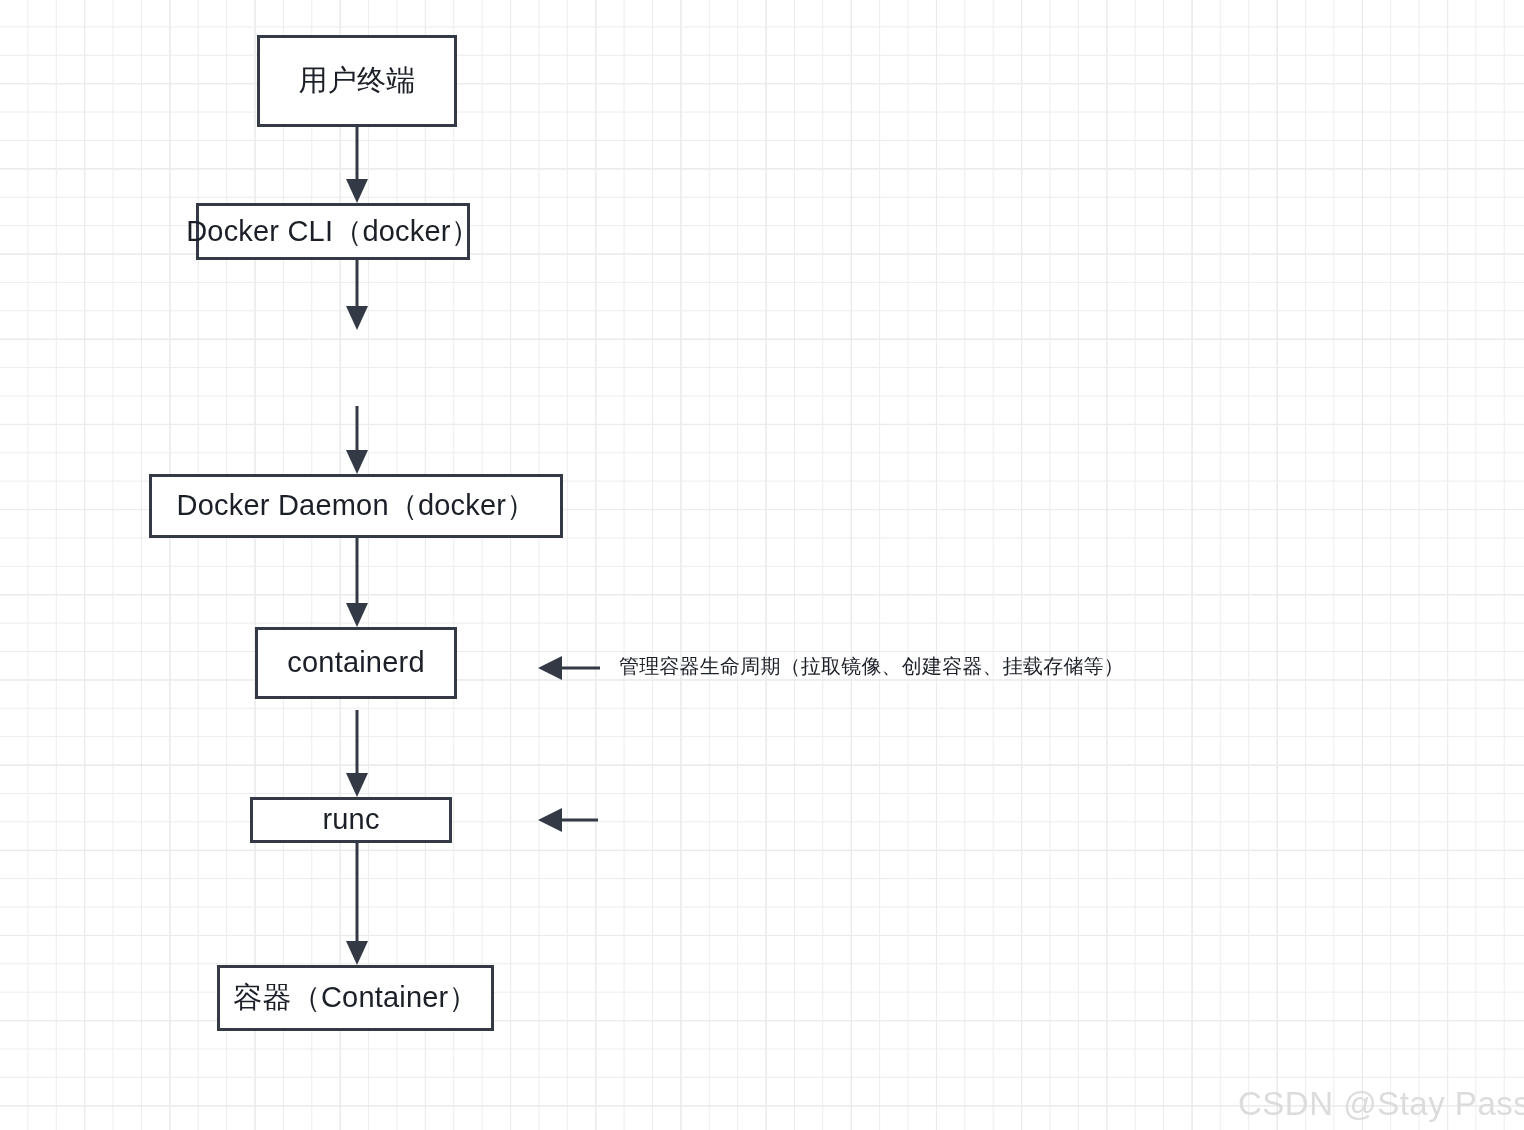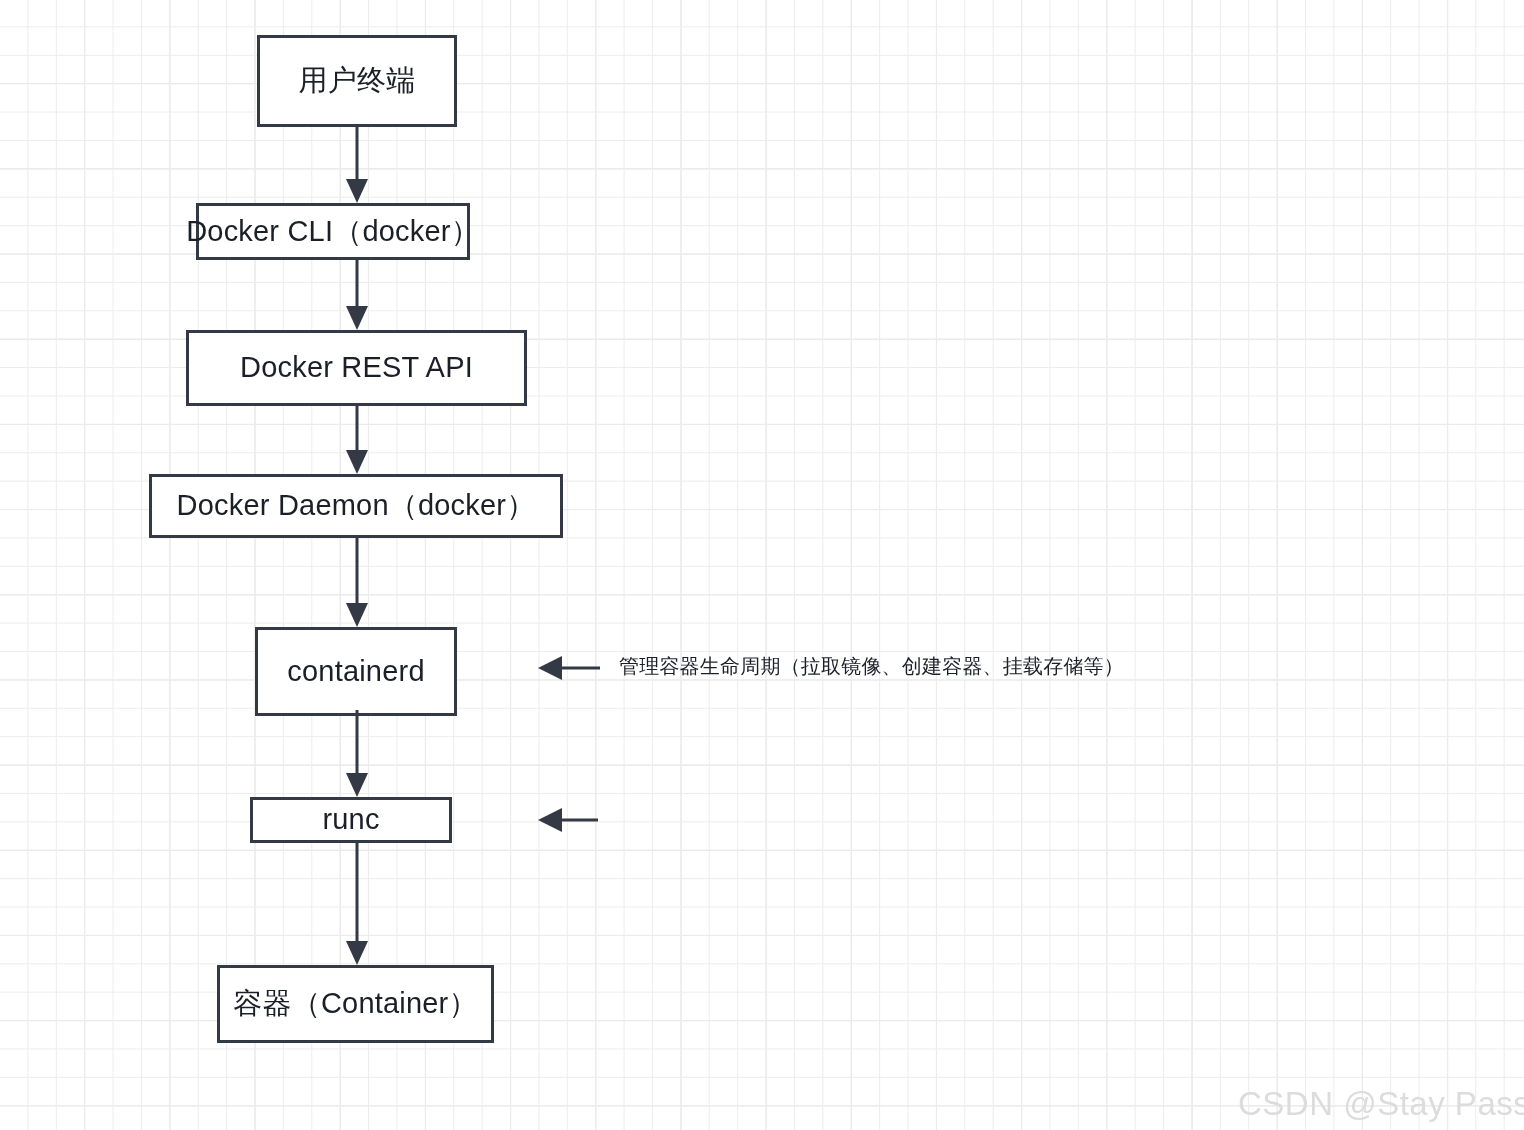--- a/index.html
+++ b/index.html
@@ -125,39 +125,36 @@
 
   <div class="node" style="left:196px; top:203px; width:274px; height:57px;">
     <span>Docker CLI（docker）</span>
   </div>
 
   <div class="connector" style="left:357px; top:260px; height:70px;">
     <div class="shaft" style="height:46px;"></div>
     <div class="head"></div>
   </div>
 
-  <div class="node" style="left:186px; top:330px; width:341px; height:76px;">
-    <span>Docker REST API</span>
-  </div>
 
   <div class="connector" style="left:357px; top:406px; height:68px;">
     <div class="shaft" style="height:44px;"></div>
     <div class="head"></div>
   </div>
 
   <div class="node" style="left:149px; top:474px; width:414px; height:64px;">
     <span>Docker Daemon（docker）</span>
   </div>
 
   <div class="connector" style="left:357px; top:538px; height:89px;">
     <div class="shaft" style="height:65px;"></div>
     <div class="head"></div>
   </div>
 
-  <div class="node" style="left:255px; top:627px; width:202px; height:89px;">
+  <div class="node" style="left:255px; top:627px; width:202px; height:72px;">
     <span>containerd</span>
   </div>
 
   <div class="note-arrow" style="left:538px; top:656px; width:62px;">
     <div class="shaft" style="width:46px;"></div>
     <div class="head"></div>
   </div>
   <div class="note-text" style="left:619px; top:654px;">管理容器生命周期（拉取镜像、创建容器、挂载存储等）</div>
 
   <div class="connector" style="left:357px; top:710px; height:87px;">
@@ -172,19 +169,19 @@
   <div class="note-arrow" style="left:538px; top:808px; width:60px;">
     <div class="shaft" style="width:44px;"></div>
     <div class="head"></div>
   </div>
 
   <div class="connector" style="left:357px; top:843px; height:122px;">
     <div class="shaft" style="height:98px;"></div>
     <div class="head"></div>
   </div>
 
-  <div class="node" style="left:217px; top:965px; width:277px; height:78px;">
+  <div class="node" style="left:217px; top:965px; width:277px; height:66px;">
     <span>容器（Container）</span>
   </div>
 
   <div class="watermark" style="left:1238px; top:1087px;">CSDN @Stay Passion</div>
 
 </div>
 
 </body></html>

